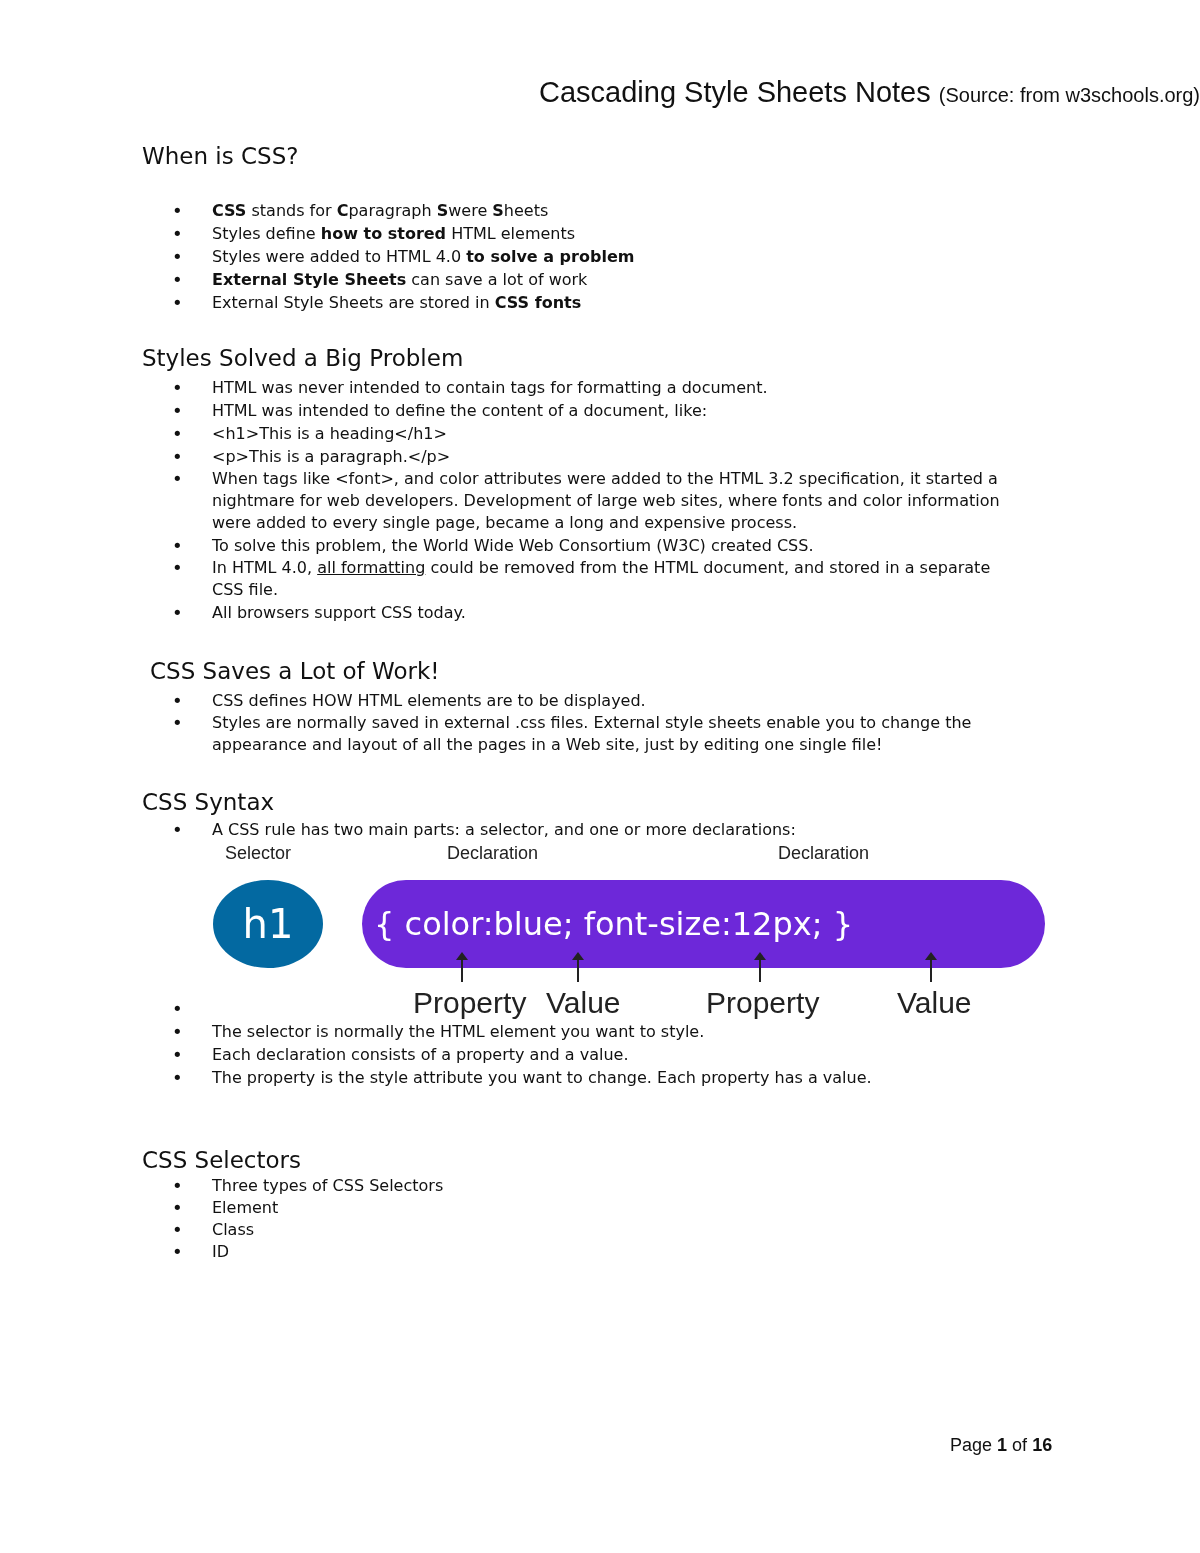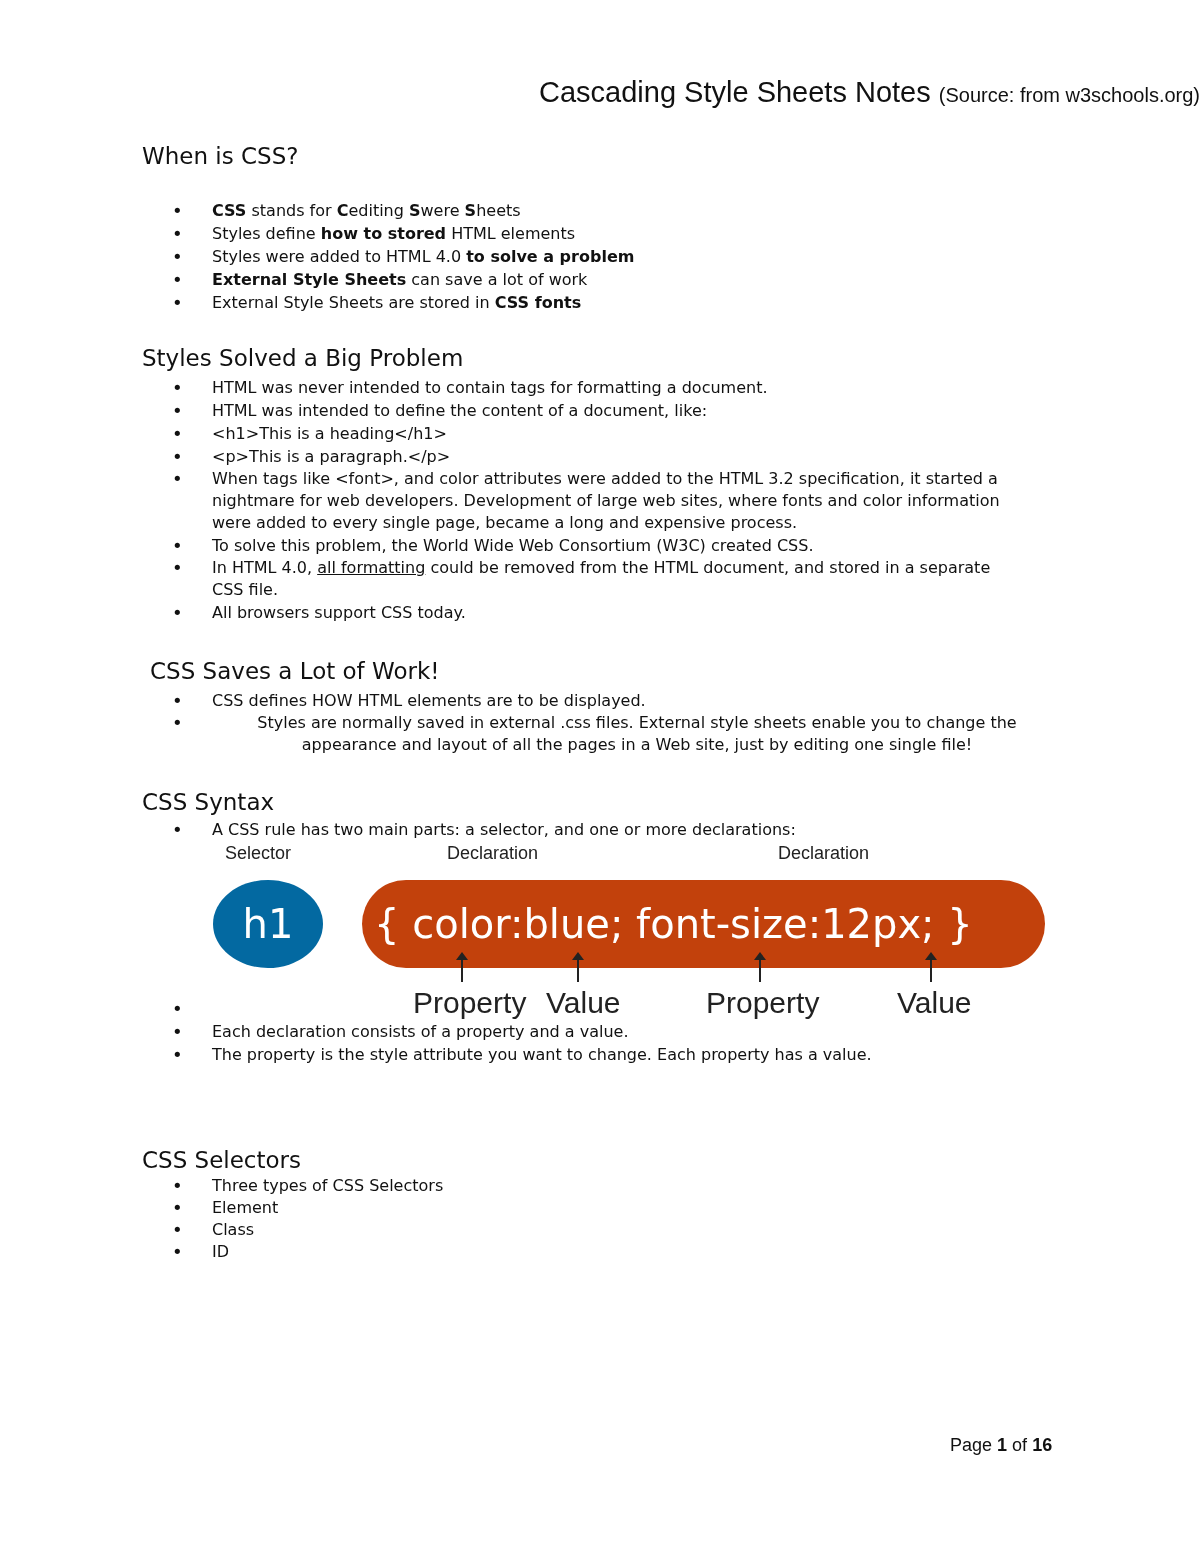--- a/index.html
+++ b/index.html
@@ -17,41 +17,41 @@
   ul.bul li::before { content:"\2022"; position:absolute; left:0; top:0; font-size:18px; }
   ul.bul li.wrap { width:800px; line-height:22px; }
   b { font-weight:bold; }
   u.ul { text-decoration:underline; }
 
   .diagram { position:absolute; left:200px; top:838px; width:870px; height:180px; font-family:"DejaVu Sans", sans-serif; }
   .dlabel { position:absolute; font-size:18px; color:#222; font-family:"Liberation Sans", sans-serif; }
   .circle { position:absolute; left:13px; top:42px; width:110px; height:88px; border-radius:50%;
             background:#0369a1; color:#fff; font-size:40px; display:flex; align-items:center; justify-content:center; }
   .pill { position:absolute; left:162px; top:42px; width:683px; height:88px; border-radius:44px;
-          background:#c2410c; color:#fff; font-size:40px; display:flex; align-items:center; padding-left:12px; box-sizing:border-box; white-space:nowrap; }
+          background:#6d28d9; color:#fff; font-size:32px; display:flex; align-items:center; padding-left:12px; box-sizing:border-box; white-space:nowrap; }
   .arrow { position:absolute; width:2px; height:28px; background:#222; }
   .arrow::before { content:""; position:absolute; left:-5px; top:-2px; border-left:6px solid transparent; border-right:6px solid transparent; border-bottom:8px solid #222; }
   .plabel { position:absolute; font-size:30px; color:#222; font-family:"Liberation Sans", sans-serif; }
 
   .footer { position:absolute; left:950px; top:1435px; font-family:"Liberation Sans", sans-serif; font-size:18px; color:#111; }
 </style>
 </head>
 <body>
 
 <div class="page">
 
   <div class="title">
     <span>Cascading Style Sheets Notes</span>
     <span class="src">(Source: from w3schools.org)</span>
   </div>
 
   <div class="h2" style="top:143px;">When is CSS?</div>
   <ul class="bul" style="top:199px;">
     <li>
-      <b>CSS</b><span> stands for </span><b>C</b><span>editing </span><b>S</b><span>were </span><b>S</b><span>heets</span>
+      <b>CSS</b><span> stands for </span><b>C</b><span>paragraph </span><b>S</b><span>were </span><b>S</b><span>heets</span>
     </li>
     <li>
       <span>Styles define </span><b>how to stored</b><span> HTML elements</span>
     </li>
     <li>
       <span>Styles were added to HTML 4.0 </span><b>to solve a problem</b>
     </li>
     <li>
       <b>External Style Sheets</b><span> can save a lot of work</span>
     </li>
@@ -70,21 +70,21 @@
     <li>To solve this problem, the World Wide Web Consortium (W3C) created CSS.</li>
     <li class="wrap">
       <span>In HTML 4.0, </span><u class="ul">all formatting</u><span> could be removed from the HTML document, and stored in a separate CSS file.</span>
     </li>
     <li>All browsers support CSS today.</li>
   </ul>
 
   <div class="h2" style="top:658px; left:150px;">CSS Saves a Lot of Work!</div>
   <ul class="bul" style="top:689px;">
     <li>CSS defines HOW HTML elements are to be displayed.</li>
-    <li class="wrap" style="width:850px;text-align:center;">Styles are normally saved in external .css files. External style sheets enable you to change the appearance and layout of all the pages in a Web site, just by editing one single file!</li>
+    <li class="wrap" style="width:850px;">Styles are normally saved in external .css files. External style sheets enable you to change the appearance and layout of all the pages in a Web site, just by editing one single file!</li>
   </ul>
 
   <div class="h2" style="top:789px;">CSS Syntax</div>
   <ul class="bul" style="top:818px;">
     <li>A CSS rule has two main parts: a selector, and one or more declarations:</li>
   </ul>
 
   <div class="diagram">
     <div class="dlabel" style="left:25px; top:5px;">Selector</div>
     <div class="dlabel" style="left:247px; top:5px;">Declaration</div>
@@ -99,20 +99,21 @@
     <div class="arrow" style="left:730px; top:116px;"></div>
 
     <div class="plabel" style="left:213px; top:148px;">Property</div>
     <div class="plabel" style="left:346px; top:148px;">Value</div>
     <div class="plabel" style="left:506px; top:148px;">Property</div>
     <div class="plabel" style="left:697px; top:148px;">Value</div>
   </div>
 
   <ul class="bul" style="top:997px;">
     <li>&nbsp;</li>
+    <li>The selector is normally the HTML element you want to style.</li>
     <li>Each declaration consists of a property and a value.</li>
     <li>The property is the style attribute you want to change. Each property has a value.</li>
   </ul>
 
   <div class="h2" style="top:1147px;">CSS Selectors</div>
   <ul class="bul" style="top:1175px;">
     <li style="line-height:22px;">Three types of CSS Selectors</li>
     <li style="line-height:22px;">Element</li>
     <li style="line-height:22px;">Class</li>
     <li style="line-height:22px;">ID</li>

